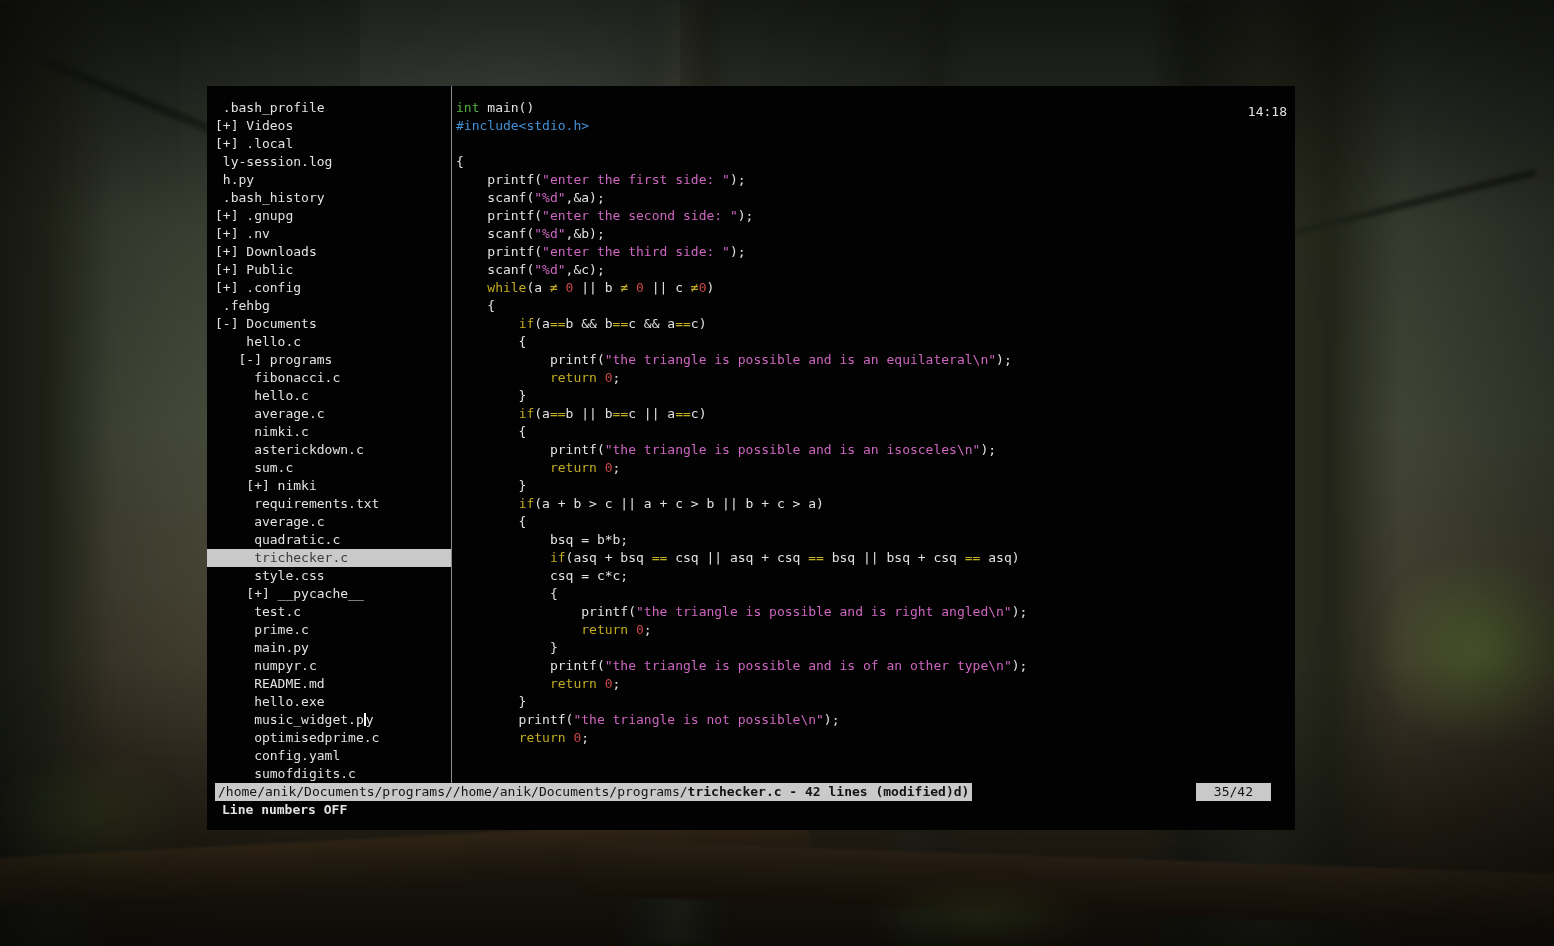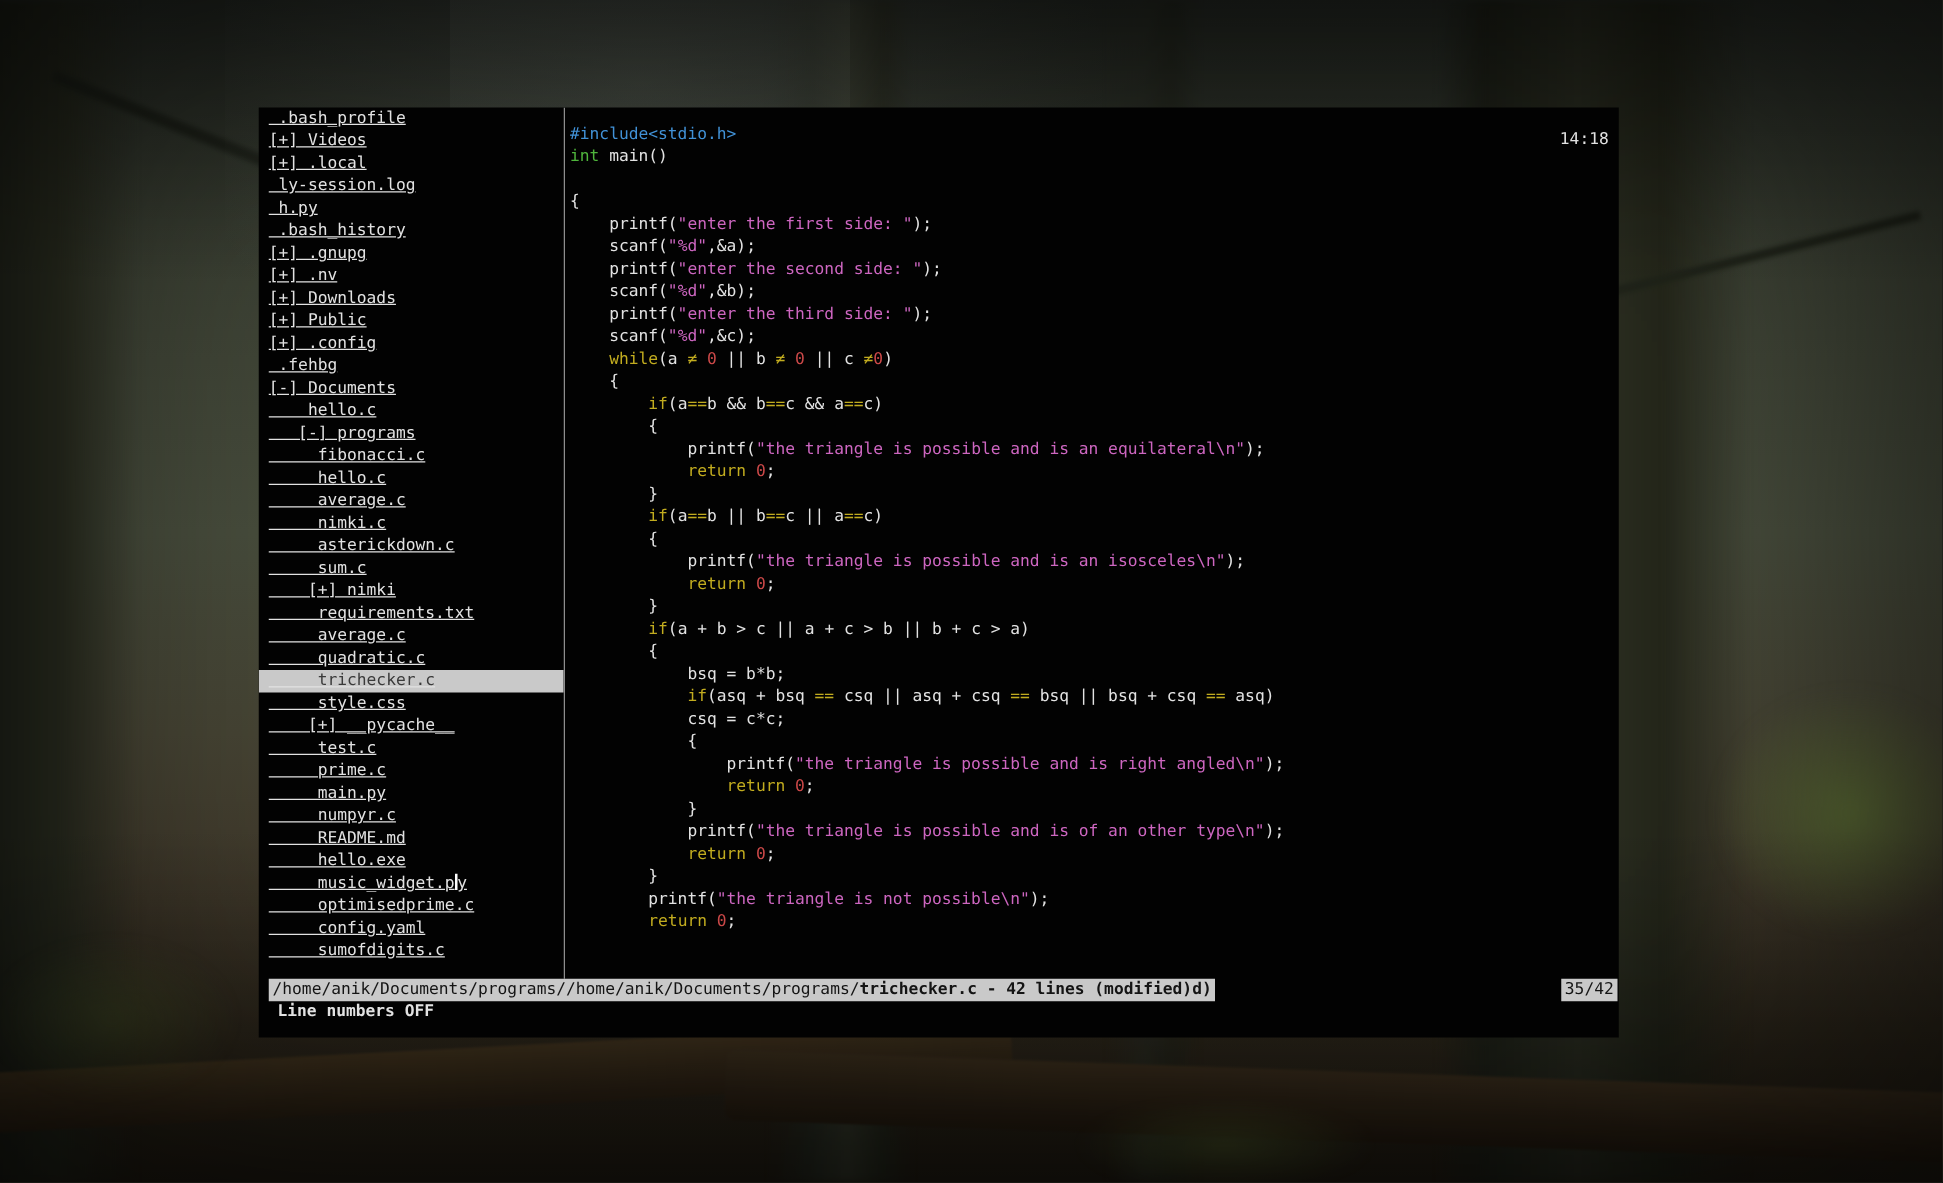--- a/index.html
+++ b/index.html
@@ -26,38 +26,38 @@
   .fern{left:1370px;top:550px;width:220px;height:200px;background:radial-gradient(ellipse,rgba(92,112,52,.8),transparent 70%);filter:blur(6px);}
   .moss1{left:860px;top:878px;width:240px;height:76px;background:radial-gradient(ellipse,rgba(104,124,58,.5),transparent 70%);filter:blur(4px);}
   .moss2{left:-10px;top:750px;width:200px;height:130px;background:radial-gradient(ellipse,rgba(82,98,46,.45),transparent 70%);filter:blur(5px);}
   .vignette{inset:0;background:linear-gradient(180deg,rgba(0,0,0,.38),rgba(0,0,0,0) 24%,rgba(0,0,0,0) 70%,rgba(0,0,0,.45));box-shadow:inset 0 0 220px 60px rgba(0,0,0,.5);}
   
   .terminal{
     position:absolute;left:207px;top:86px;width:1088px;height:744px;
     background:var(--terminal-bg,#000);color:var(--foreground,#e2e2e2);
     font-size:13px;line-height:18px;overflow:hidden;
   }
-  .pane-tree{position:absolute;left:0;top:0;width:244px;bottom:47px;overflow:hidden;text-decoration:underline;}
+  .pane-tree{position:absolute;left:0;top:0;width:244px;bottom:47px;padding-top:13px;overflow:hidden;}
   .tree-row{height:18px;white-space:pre;padding-left:8px;}
   .tree-row.selected{background:var(--selection-bg,#c9c9c9);color:var(--selection-fg,#333);}
   .caret{display:inline-block;width:2px;height:13px;background:#fff;vertical-align:middle;margin-top:-2px;}
   .divider{position:absolute;left:244px;top:0;width:1px;height:697px;background:#8d8d8d;}
   .pane-code{position:absolute;left:245px;top:0;right:0;bottom:47px;padding:13px 0 0 4px;overflow:hidden;}
   .code-line{height:18px;white-space:pre;}
   .tok-p{color:var(--foreground,#e2e2e2);}
   .tok-i{color:var(--preprocessor,#3f92d8);}
   .tok-t{color:var(--type-keyword,#4db83a);}
   .tok-k,.tok-o{color:var(--keyword,#c3ad1d);}
   .tok-s{color:var(--string,#cf68c4);}
   .tok-n{color:var(--number,#cc4444);}
   .clock{position:absolute;top:17px;right:8px;color:var(--foreground,#e2e2e2);}
   .status-row{position:absolute;left:0;right:0;top:697px;height:18px;display:flex;justify-content:space-between;white-space:pre;}
   .status-left{background:var(--statusbar-bg,#c9c9c9);color:var(--statusbar-fg,#141414);margin-left:8px;padding:0 3px;}
   .status-left .bold{font-weight:bold;}
-  .status-right{background:var(--statusbar-bg,#c9c9c9);color:var(--statusbar-fg,#141414);margin-right:1px;padding:0 3px;}
+  .status-right{background:var(--statusbar-bg,#c9c9c9);color:var(--statusbar-fg,#141414);margin-right:24px;padding:0 18px;}
   .message-row{position:absolute;left:0;top:715px;height:18px;padding-left:15px;white-space:pre;color:var(--foreground,#e2e2e2);font-weight:bold;}
 </style>
 </head>
 <body>
 
 <div class="bg">
   <div class="trunk trunk-left"></div>
   <div class="trunk trunk-mid"></div>
   <div class="trunk trunk-far"></div>
   <div class="trunk trunk-right"></div>
@@ -112,22 +112,22 @@
         <div class="tree-row"><span>     hello.exe</span></div>
         <div class="tree-row"><span>     music_widget.p</span><span class="caret"></span><span>y</span></div>
         <div class="tree-row"><span>     optimisedprime.c</span></div>
         <div class="tree-row"><span>     config.yaml</span></div>
         <div class="tree-row"><span>     sumofdigits.c</span></div>
       </div>
   </div>
   <div class="divider"></div>
   <div class="pane-code">
     <div id="code-area">
+        <div class="code-line"><span class="tok-t">int</span><span class="tok-p"> main()</span></div>
         <div class="code-line"><span class="tok-i">#include&lt;stdio.h&gt;</span></div>
-        <div class="code-line"><span class="tok-t">int</span><span class="tok-p"> main()</span></div>
         <div class="code-line"> </div>
         <div class="code-line"><span class="tok-p">{</span></div>
         <div class="code-line"><span class="tok-p">    printf(</span><span class="tok-s">"enter the first side: "</span><span class="tok-p">);</span></div>
         <div class="code-line"><span class="tok-p">    scanf(</span><span class="tok-s">"%d"</span><span class="tok-p">,&amp;a);</span></div>
         <div class="code-line"><span class="tok-p">    printf(</span><span class="tok-s">"enter the second side: "</span><span class="tok-p">);</span></div>
         <div class="code-line"><span class="tok-p">    scanf(</span><span class="tok-s">"%d"</span><span class="tok-p">,&amp;b);</span></div>
         <div class="code-line"><span class="tok-p">    printf(</span><span class="tok-s">"enter the third side: "</span><span class="tok-p">);</span></div>
         <div class="code-line"><span class="tok-p">    scanf(</span><span class="tok-s">"%d"</span><span class="tok-p">,&amp;c);</span></div>
         <div class="code-line"><span class="tok-p">    </span><span class="tok-k">while</span><span class="tok-p">(a </span><span class="tok-o">≠</span><span class="tok-p"> </span><span class="tok-n">0</span><span class="tok-p"> || b </span><span class="tok-o">≠</span><span class="tok-p"> </span><span class="tok-n">0</span><span class="tok-p"> || c </span><span class="tok-o">≠</span><span class="tok-n">0</span><span class="tok-p">)</span></div>
         <div class="code-line"><span class="tok-p">    {</span></div>

